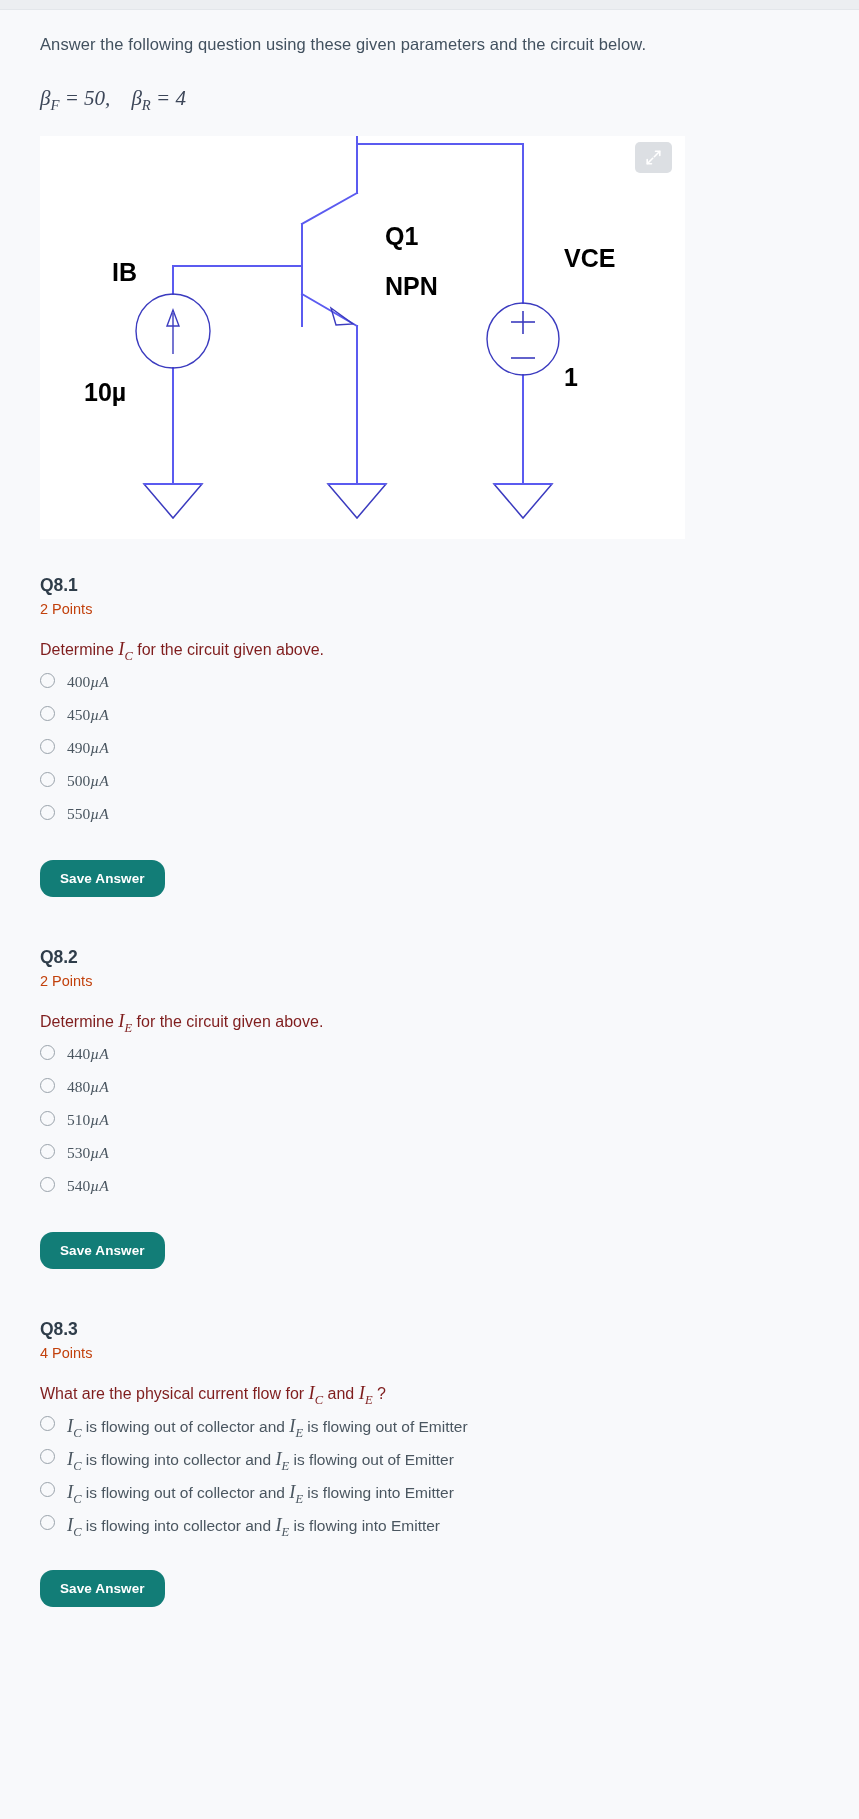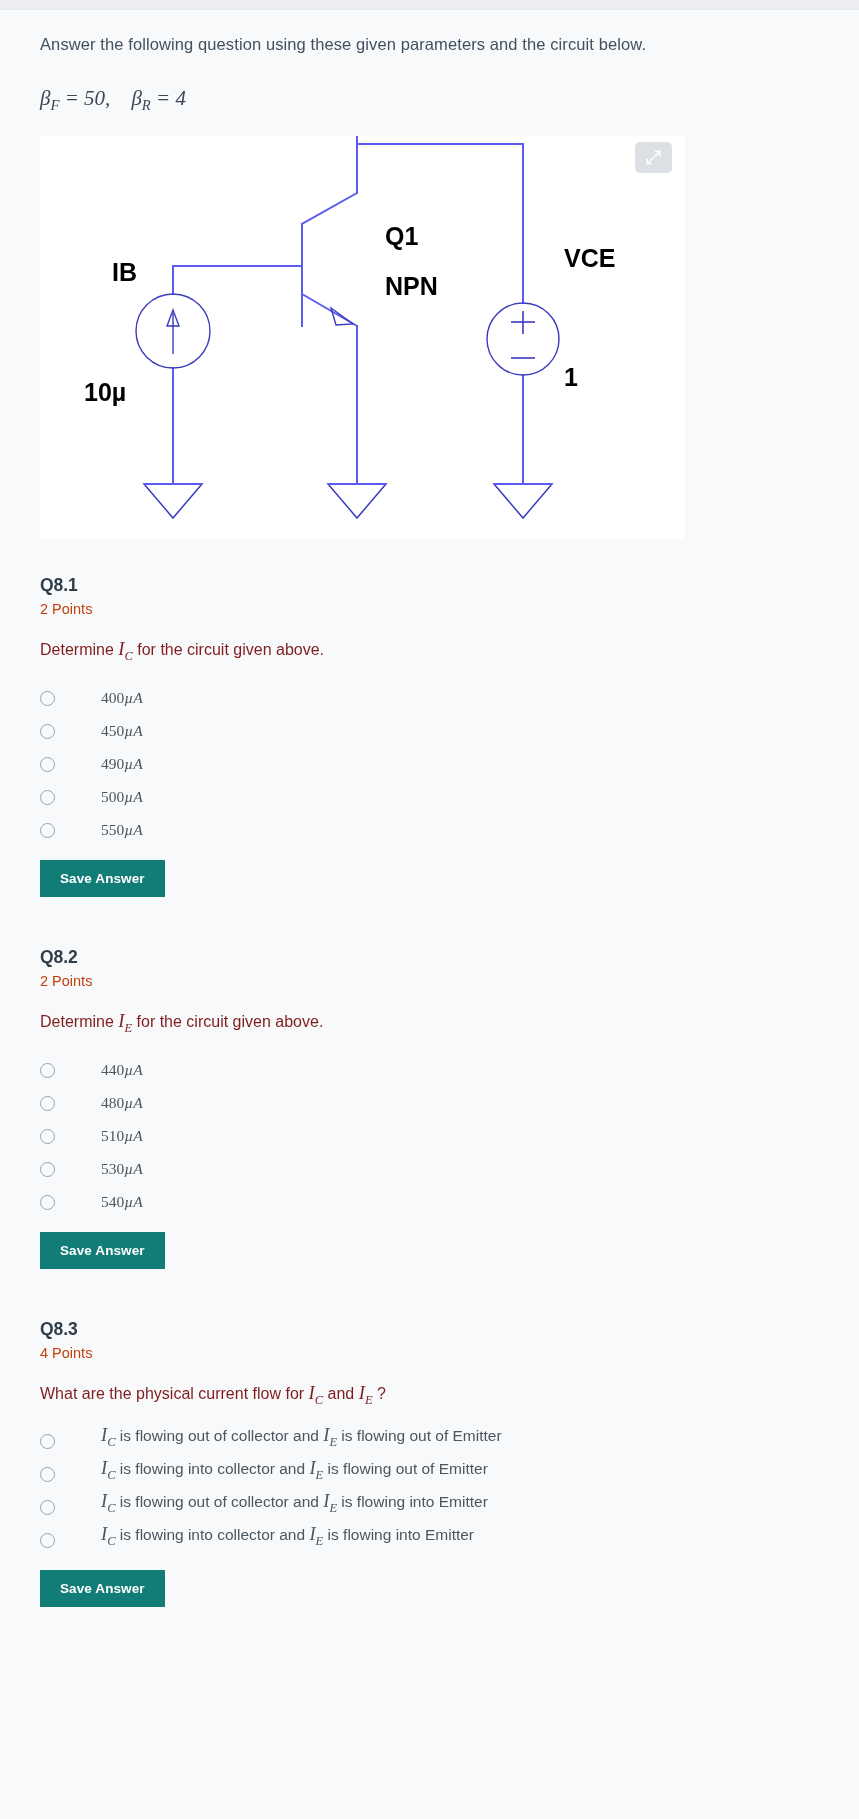--- a/index.html
+++ b/index.html
@@ -114,24 +114,23 @@
   }
   .mathval {
     font-family: "Liberation Serif", serif;
     font-size: 18px;
   }
   .mathval .unit { font-style: italic; }
 
   .options { margin-top: 9px; }
   .opt {
     display: flex;
-    align-items: flex-end;
+    align-items: flex-start;
     min-height: 33px;
     margin-bottom: 0px;
-    gap: 34px;
   }
   .radio {
     width: 15px;
     height: 15px;
     border: 1.6px solid #9aa3ab;
     border-radius: 50%;
     flex: 0 0 auto;
     margin-right: 12px;
     background: transparent;
   }
@@ -143,21 +142,21 @@
 
   .save-btn {
     display: inline-block;
     margin-top: 22px;
     background: #127d77;
     color: #ffffff;
     font-size: 13.5px;
     font-weight: bold;
     padding: 11px 20px 11px 20px;
     border: none;
-    border-radius: 0;
+    border-radius: 13px;
     letter-spacing: 0.1px;
     cursor: pointer;
   }
 
   .spacer-1 { height: 50px; }
   .spacer-2 { height: 50px; }
 
   .q81 { padding-top: 36px; }
 </style>
 </head>

